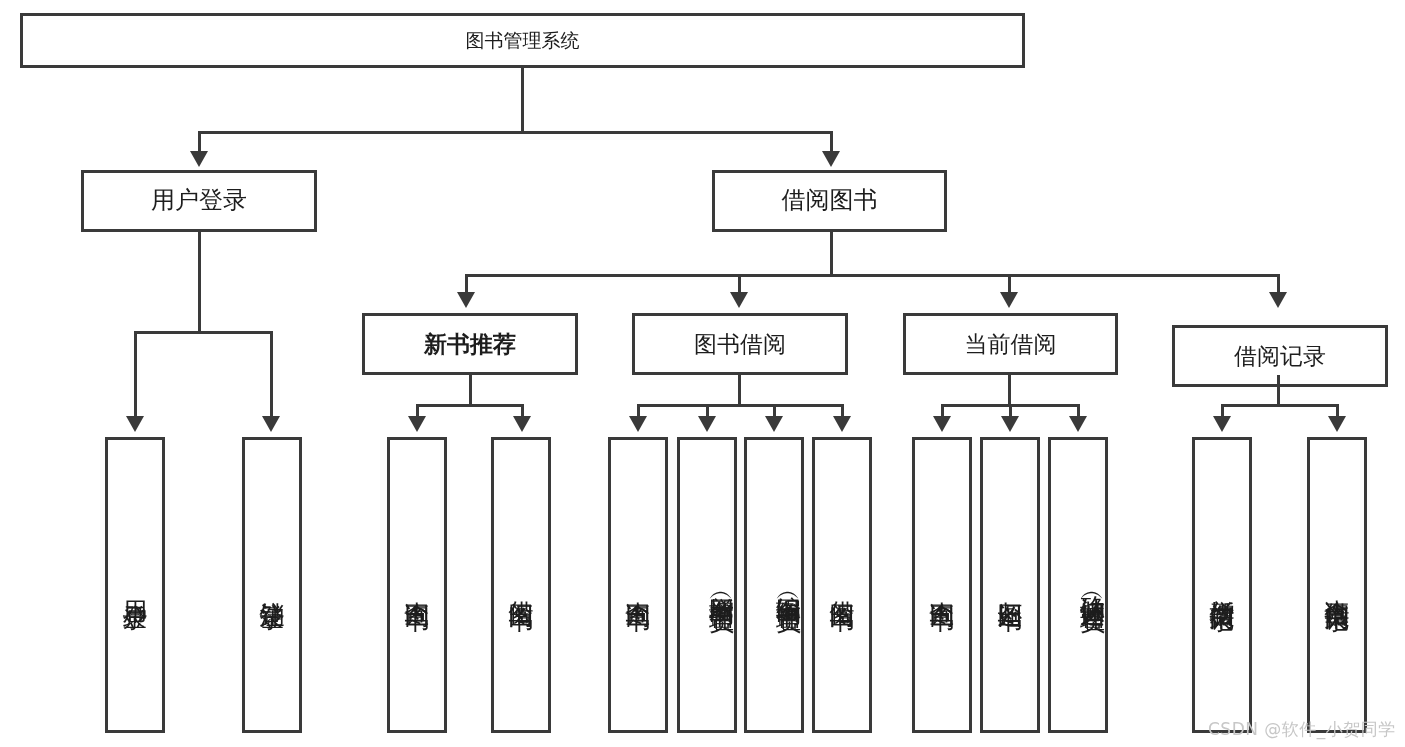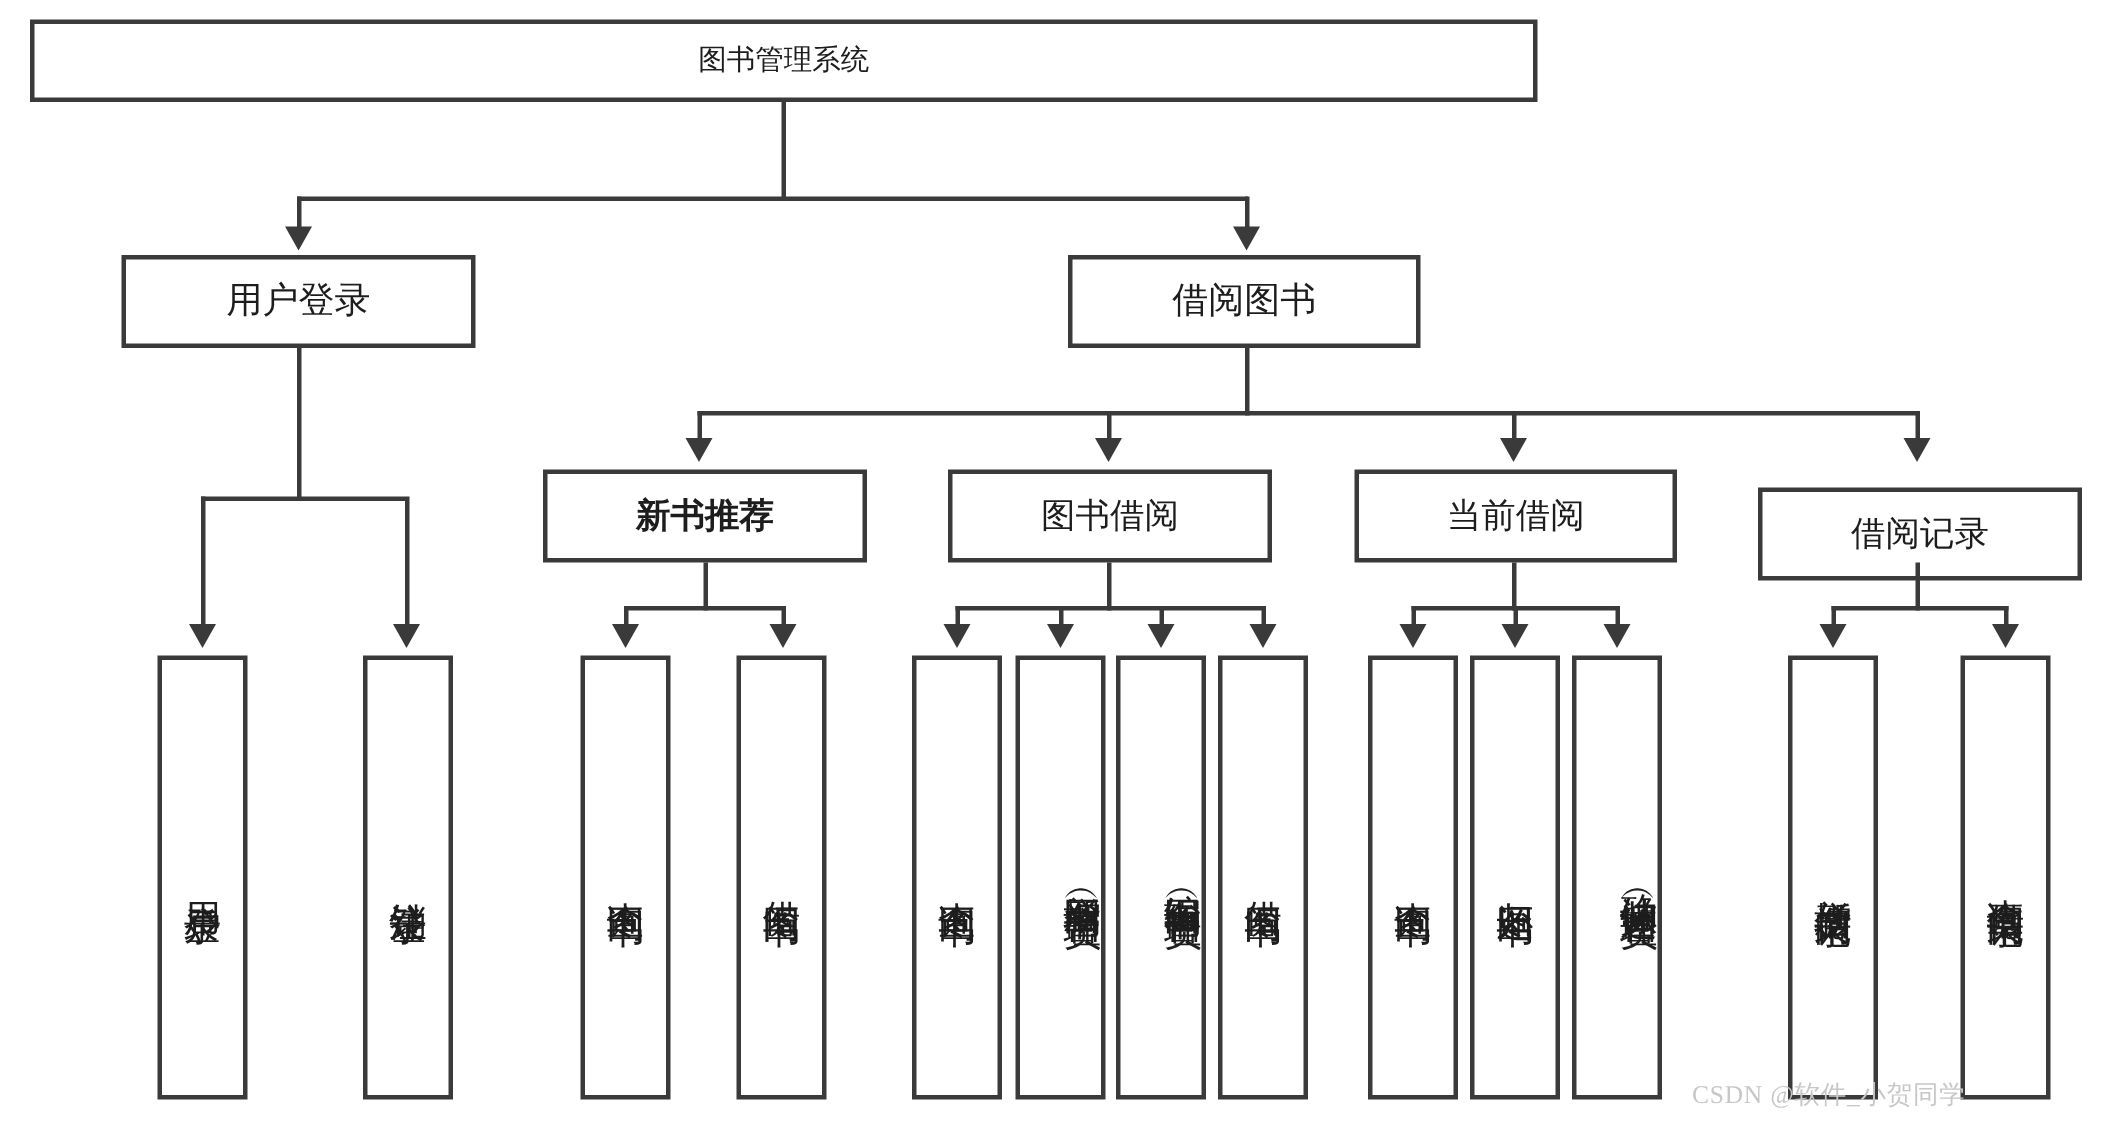--- a/index.html
+++ b/index.html
@@ -210,15 +210,15 @@
     <span class="vtext">确认归还（管理员）</span>
   </div>
 
   <div class="node leaf" style="left:1192px; top:437px; width:60px; height:296px;">
     <span class="vtext">新增借阅记录</span>
   </div>
   <div class="node leaf" style="left:1307px; top:437px; width:60px; height:296px;">
     <span class="vtext">查询借阅记录</span>
   </div>
 
-  <div id="watermark" style="left:1128px; top:718px;font-family:Liberation Serif, serif;">CSDN @软件_小贺同学</div>
+  <div id="watermark" style="left:1208px; top:718px;">CSDN @软件_小贺同学</div>
 
 </div>
 
 </body></html>

